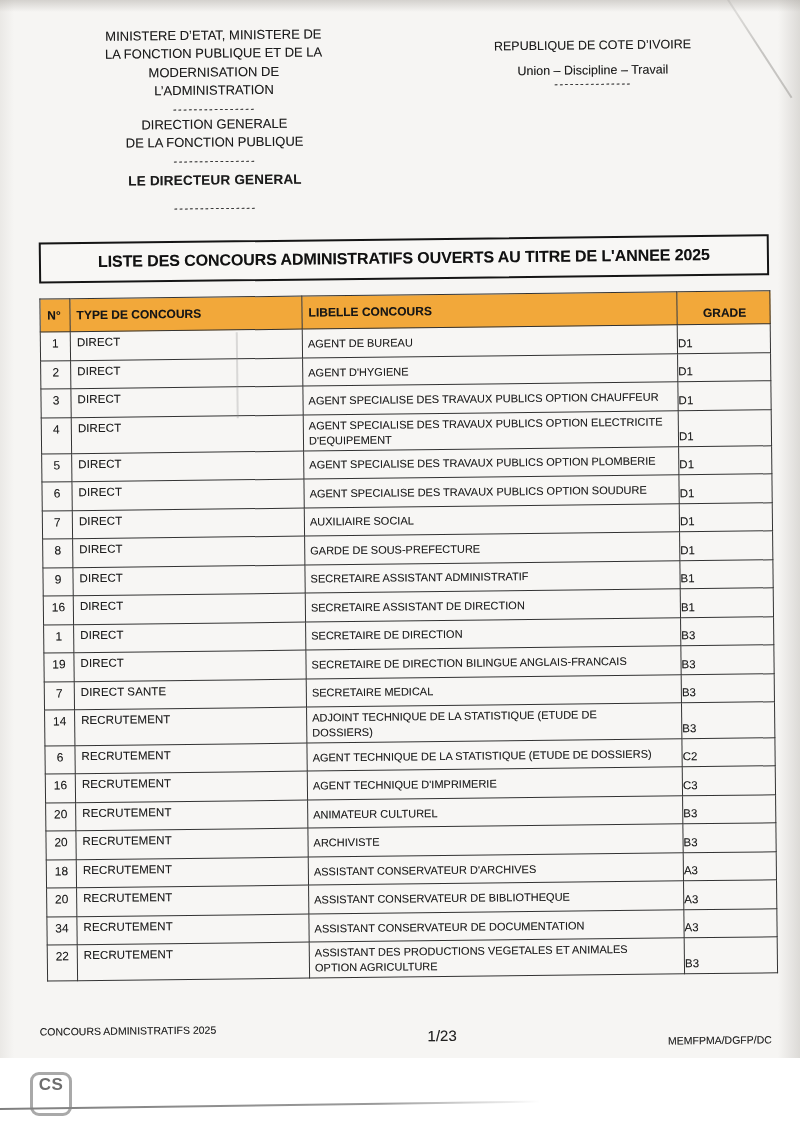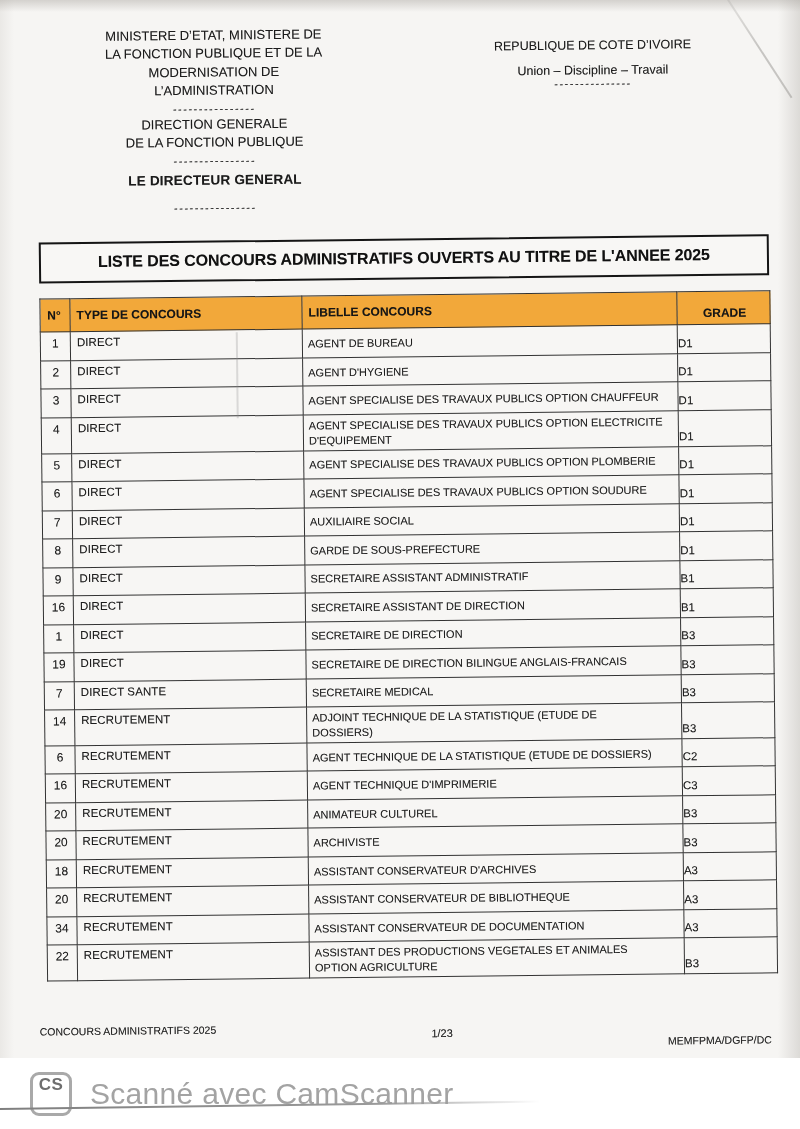--- a/index.html
+++ b/index.html
@@ -76,21 +76,21 @@
   th.grade{text-align:center;vertical-align:bottom;padding-bottom:4px;}
   td{font-size:11.5px;background:#f7f6f4;}
   td.num{text-align:center;vertical-align:top;padding-top:4px;height:28.5px;font-size:12px;}
   td.type{vertical-align:top;padding:4px 4px 2px 6px;letter-spacing:0.1px;}
   td.lib{vertical-align:middle;padding:3px 4px 2px 5px;font-size:11px;white-space:pre-line;line-height:1.35;}
   td.grade{vertical-align:bottom;padding-bottom:4px;font-size:11.5px;}
   .crease{position:absolute;left:196px;top:36px;width:2px;height:86px;background:rgba(140,140,140,0.28);}
   
   .page-footer{display:flex;justify-content:space-between;margin-top:44px;font-size:10.5px;color:#222;}
   .pf-left{margin-left:-8px;}
-  .pf-center{transform:translateY(6px);font-size:11px;}
+  .pf-center{transform:translateY(6px);font-size:15px;}
   .pf-right{transform:translateY(16px);margin-right:6px;font-size:10.5px;}
   
   .scan-edge-line{
     position:absolute;left:0;top:1108px;width:540px;height:2px;
     background:linear-gradient(90deg,#7f7f7f 0%,#9a9a9a 70%,rgba(154,154,154,0) 100%);
     transform:rotate(-0.8deg);transform-origin:0 0;z-index:3;
   }
   .watermark-band{
     position:absolute;left:0;bottom:0;width:800px;height:71px;
     background:#ffffff;z-index:2;
@@ -303,15 +303,14 @@
 
   </div>
 
   <div class="scan-edge-line"></div>
 
   <div class="watermark-band">
     <div class="cs-logo">
       <div class="cs-top">CS</div>
       <div class="cs-bottom"></div>
     </div>
-    <div class="watermark-text">Scanné avec CamScanner</div>
   </div>
 </div>
 
 </body></html>

